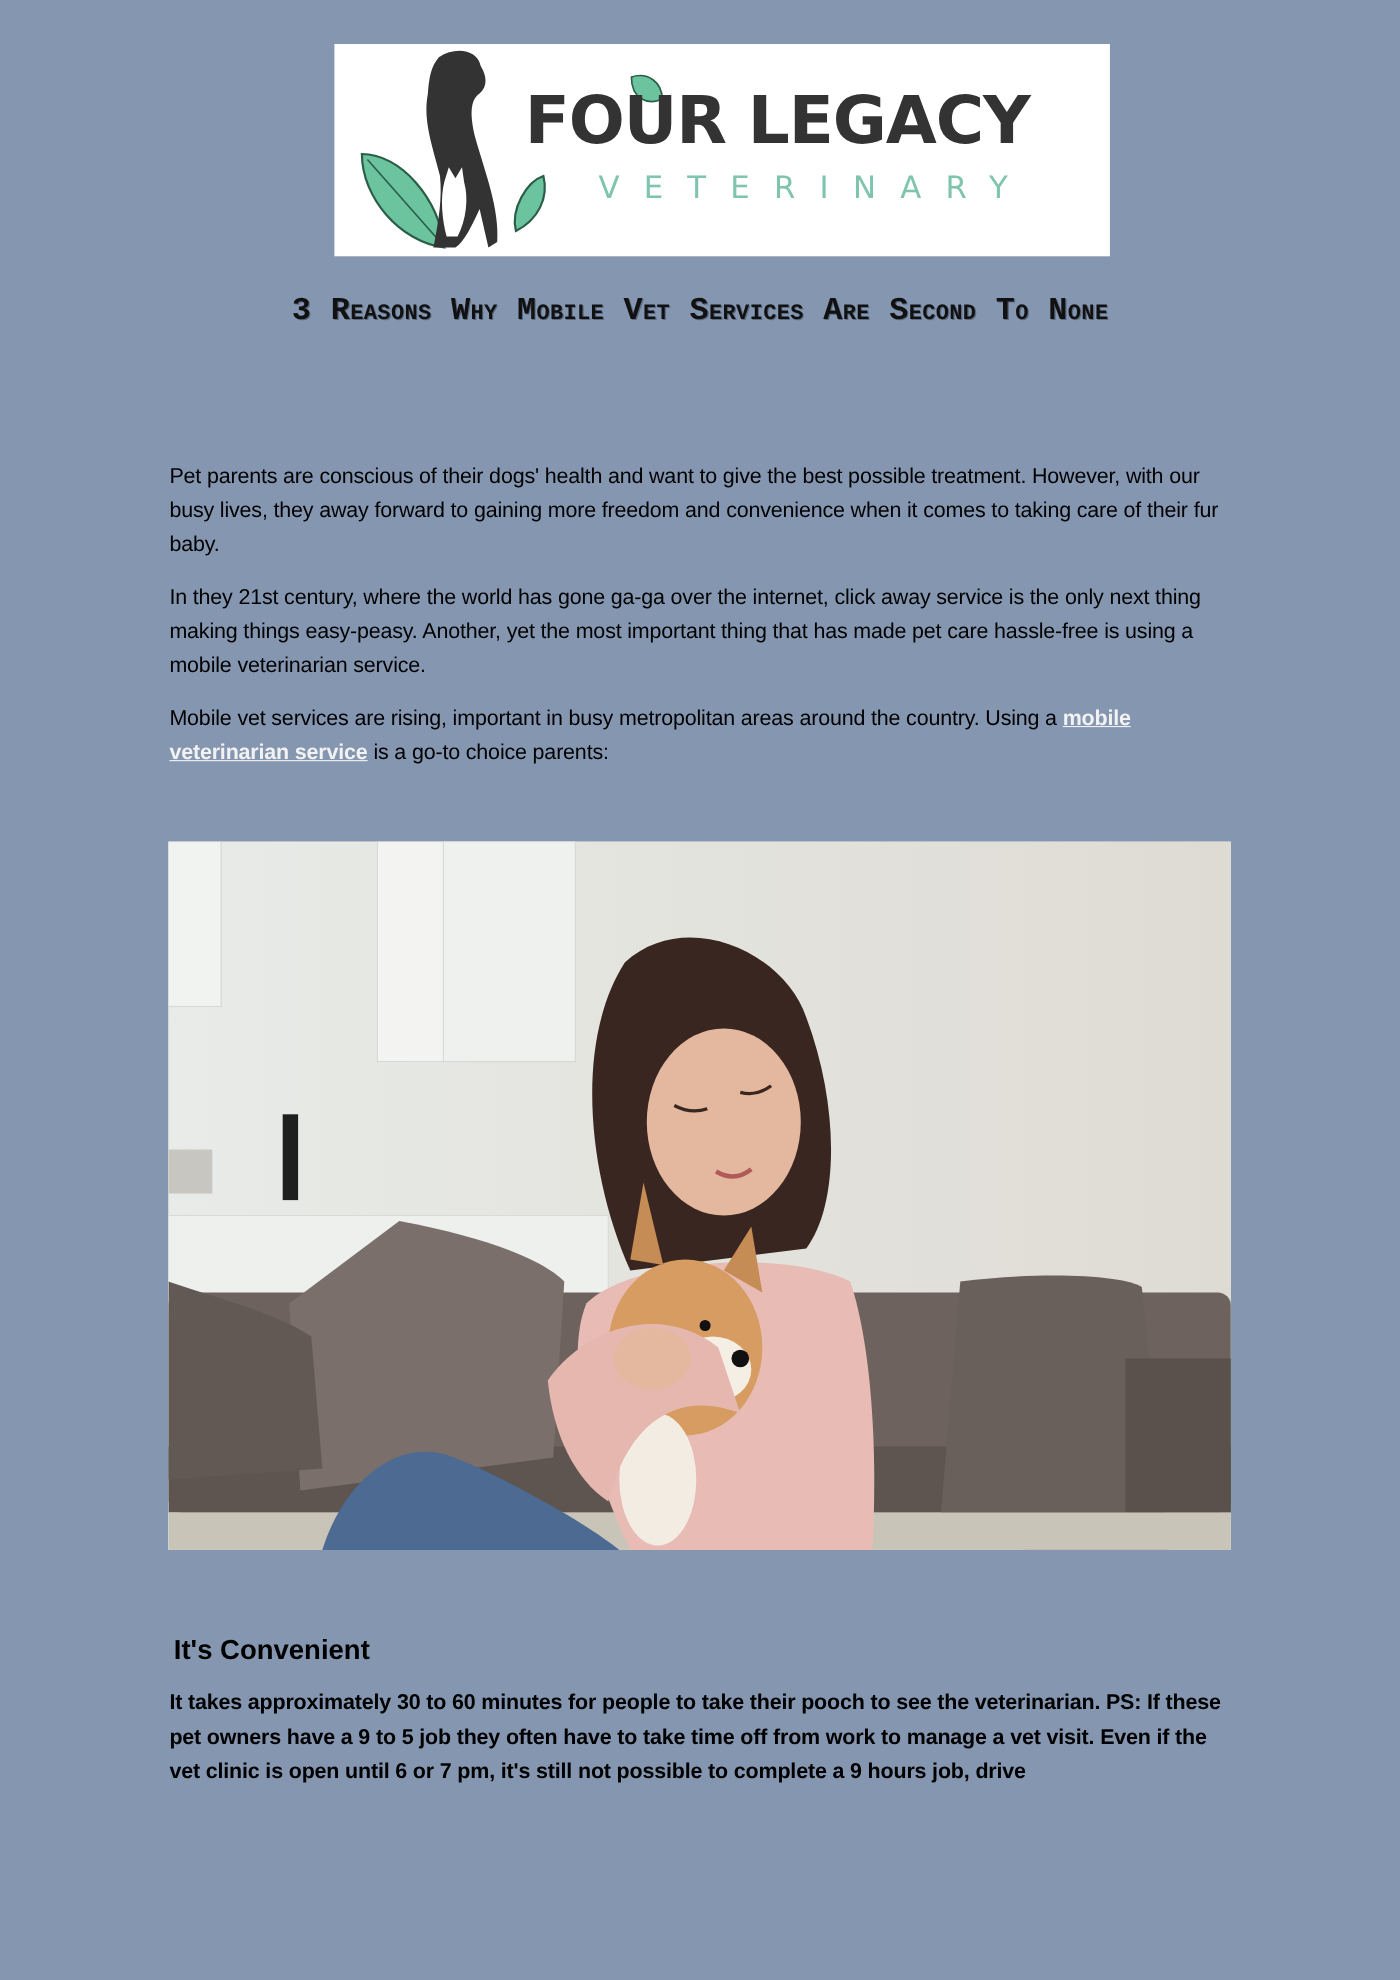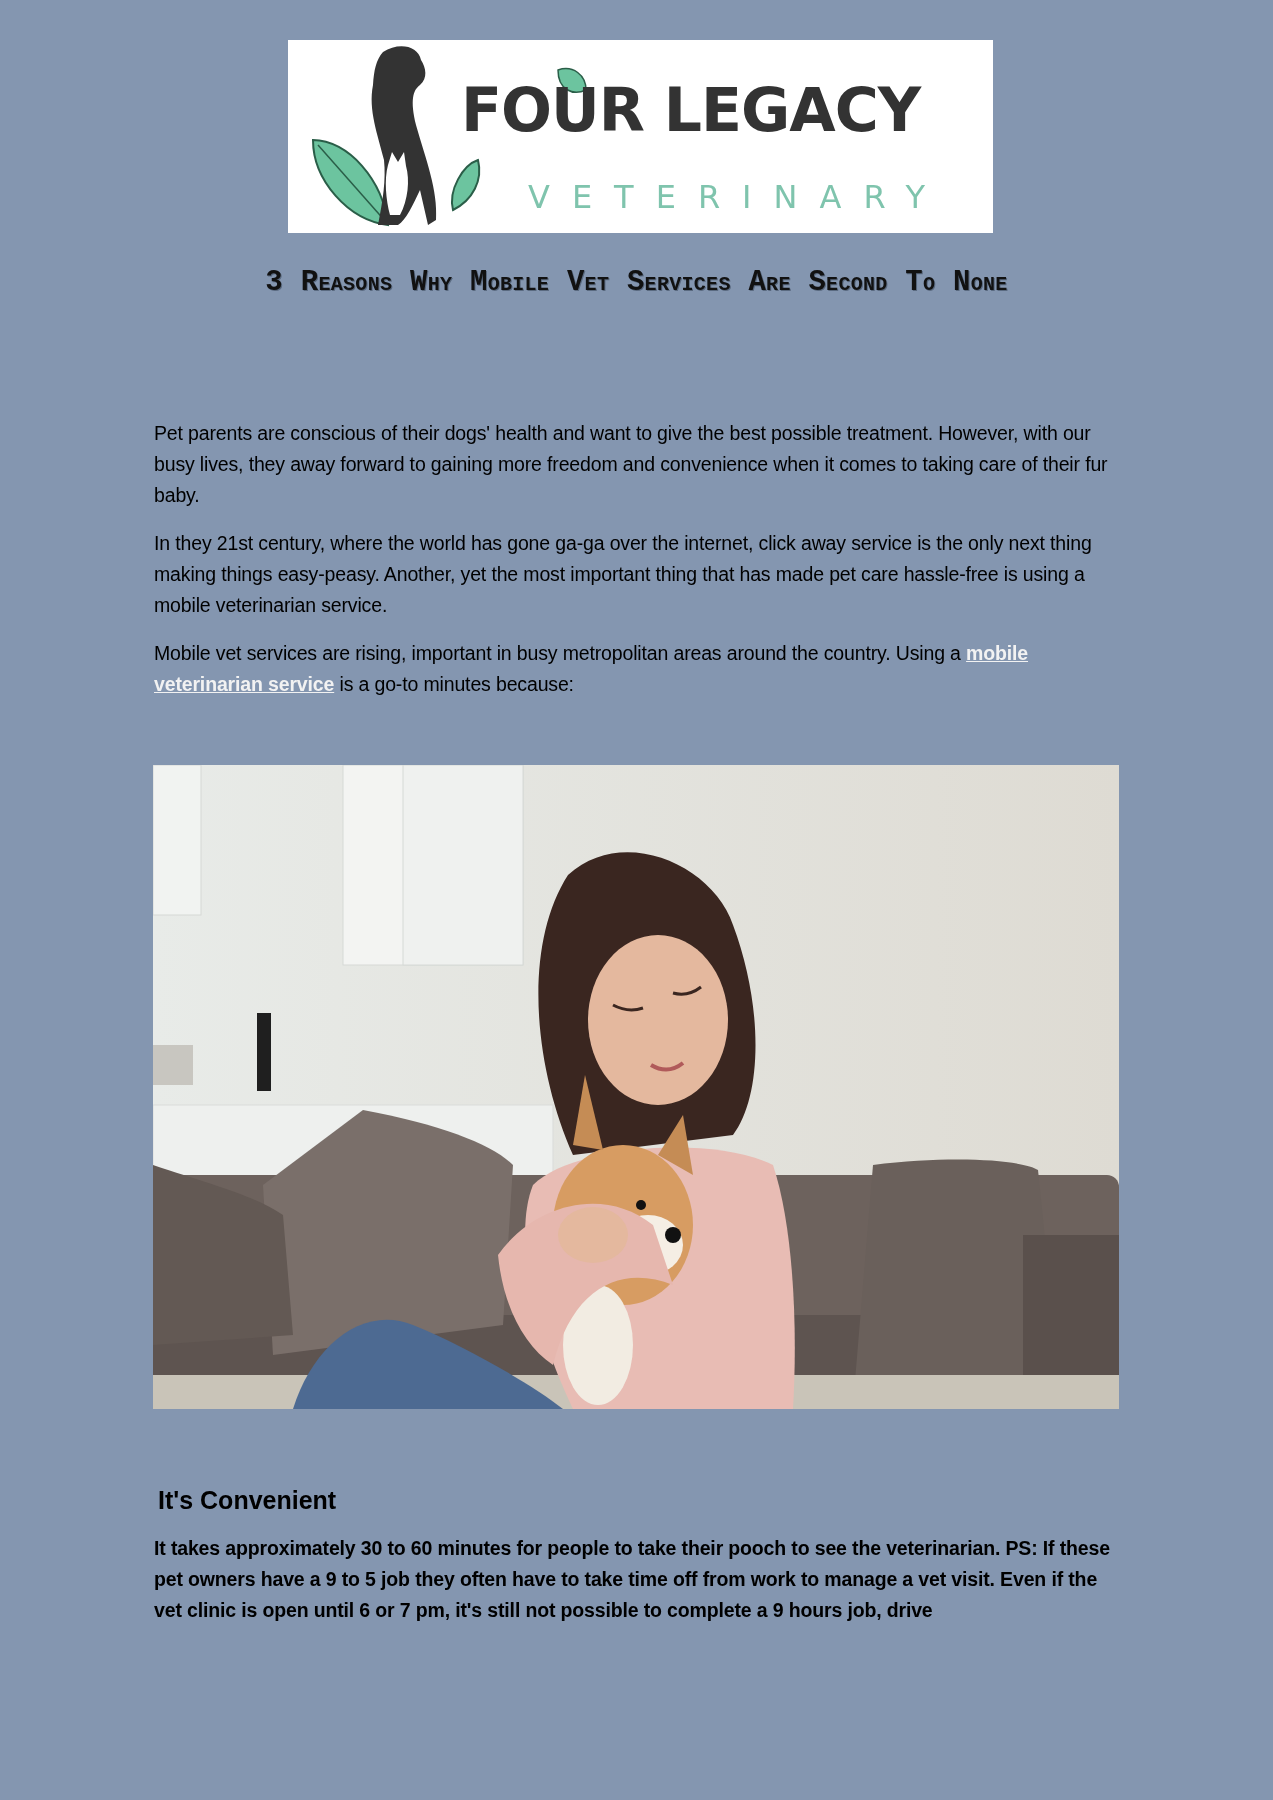--- a/index.html
+++ b/index.html
@@ -5,36 +5,35 @@
     html, body { margin: 0; padding: 0; }
     body {
       width: 1273px; height: 1800px;
       background: #8496b0;
       position: relative;
       overflow: hidden;
       font-family: "Liberation Sans", "DejaVu Sans", sans-serif;
       color: #000;
     }
     .logo {
-      position: absolute; left: 288px; top: 40px; width: 705px; height: 193px;
+      position: absolute; left: 304px; top: 40px; width: 705px; height: 193px;
       background: #ffffff; overflow: hidden;
     }
     .logo svg { display: block; }
     .logo-title {
       position: absolute; left: 173px; top: 40px;
       font-family: "DejaVu Sans", sans-serif; font-weight: bold;
       font-size: 60px; letter-spacing: -1px; color: #333333; line-height: 1;
       white-space: nowrap;
     }
     .logo-sub {
       position: absolute; left: 240px; top: 117px;
       font-family: "DejaVu Sans", sans-serif;
-      font-size: 32px; letter-spacing: 22px; color: #7fc4ad; line-height: 1;
+      font-size: 28px; letter-spacing: 22px; color: #7fc4ad; line-height: 1;
       white-space: nowrap;
-      margin-top: 24px;
     }
     .title {
       position: absolute; left: 150px; top: 258px; width: 973px;
       text-align: center;
       font-family: Liberation Mono, monospace; font-variant: small-caps;
       font-size: 29px; line-height: 49px; color: #111;
       text-shadow: 1px 1px 0 #5a6a80;
       letter-spacing: 0.3px;
     }
     .para {
@@ -75,21 +74,21 @@
     <path d="M270 30 C 285 25, 298 35, 298 50 C 285 56, 270 50, 270 30 Z" fill="#6cc49f" stroke="#2a5e48" stroke-width="1.5"></path>
   </svg>
   <span class="logo-title">FOUR LEGACY</span>
   <span class="logo-sub">VETERINARY</span>
 </div>
 
 <h1 class="title" style="margin:0;">3 Reasons Why Mobile Vet Services Are Second To None</h1>
 
 <p class="para p1">Pet parents are conscious of their dogs' health and want to give the best possible treatment. However, with our busy lives, they away forward to gaining more freedom and convenience when it comes to taking care of their fur baby.</p>
 <p class="para p2">In they 21st century, where the world has gone ga-ga over the internet, click away service is the only next thing making things easy-peasy. Another, yet the most important thing that has made pet care hassle-free is using a mobile veterinarian service.</p>
-<p class="para p3"><span>Mobile vet services are rising, important in busy metropolitan areas around the country. Using a </span><a class="link">mobile veterinarian service</a><span> is a go-to minutes because:</span></p>
+<p class="para p3"><span>Mobile vet services are rising, important in busy metropolitan areas around the country. Using a </span><a class="link">mobile veterinarian service</a><span> is a go-to choice parents:</span></p>
 
 <div class="photo" title="Woman hugging a corgi puppy in a living room">
   <svg width="966" height="644" viewBox="0 0 966 644">
     <defs>
       <linearGradient id="wall" x1="0" y1="0" x2="1" y2="0">
         <stop offset="0" stop-color="#e8ebe8"></stop>
         <stop offset="1" stop-color="#dedbd3"></stop>
       </linearGradient>
     </defs>
     <rect width="966" height="644" fill="url(#wall)"></rect>

